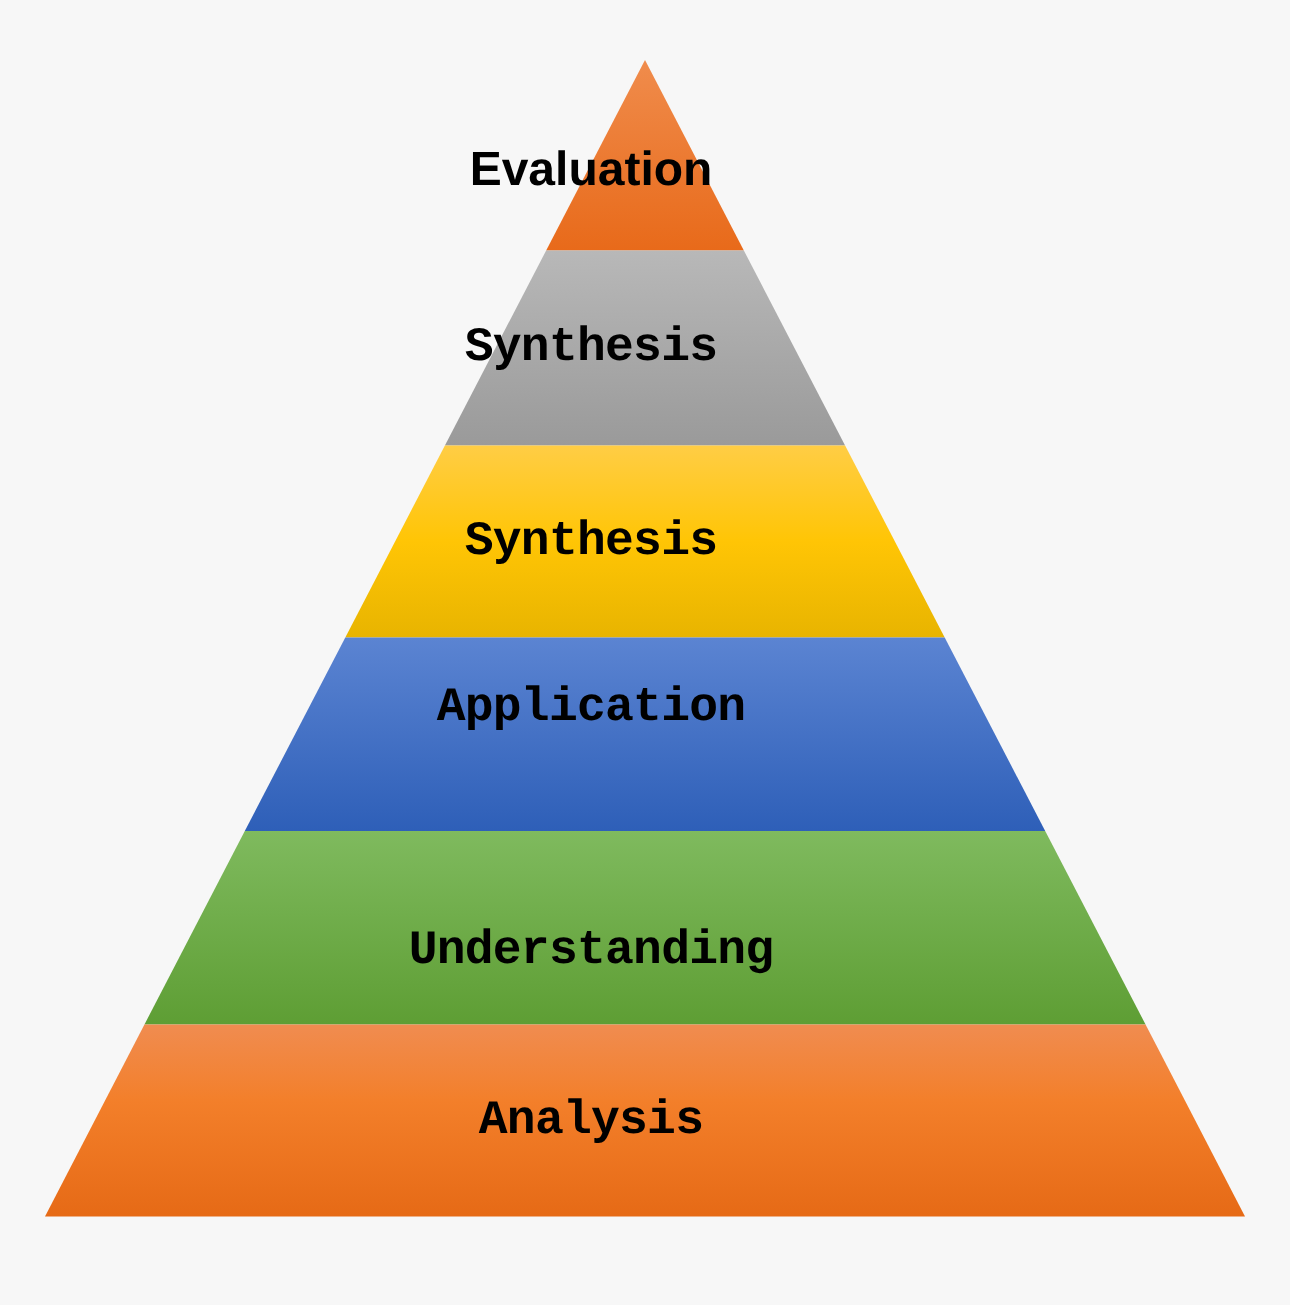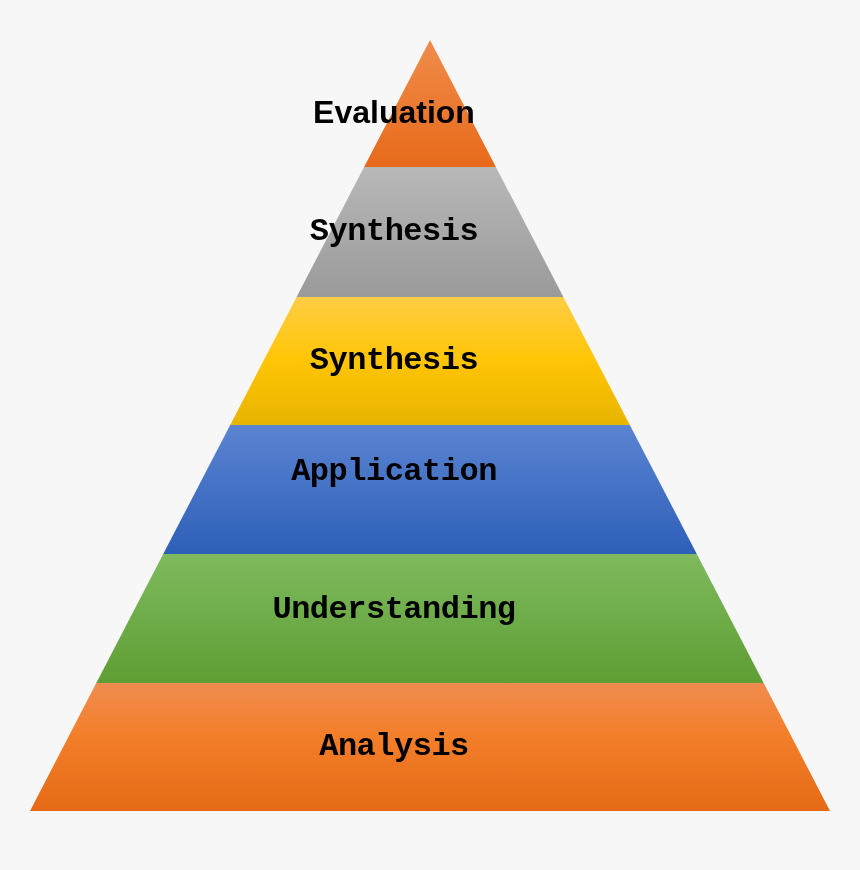--- a/index.html
+++ b/index.html
@@ -48,14 +48,14 @@
   <polygon fill="url(#g2)" points="296.6,297 563.4,297 629.8,425 230.2,425"></polygon>
   <polygon fill="url(#g3)" points="230.2,425 629.8,425 696.8,554 163.2,554"></polygon>
   <polygon fill="url(#g4)" points="163.2,554 696.8,554 763.7,683 96.3,683"></polygon>
   <polygon fill="url(#g5)" points="96.3,683 763.7,683 830,811 30,811"></polygon>
 </svg>
 
 <div class="lbl first" style="top:94px">Evaluation</div>
 <div class="lbl cal" style="top:214px">Synthesis</div>
 <div class="lbl cal" style="top:343px">Synthesis</div>
 <div class="lbl cal" style="top:454px">Application</div>
-<div class="lbl cal" style="top:592px">Understanding</div>
+<div class="lbl cal" style="top:616px">Understanding</div>
 <div class="lbl cal" style="top:729px">Analysis</div>
 
 </body></html>

